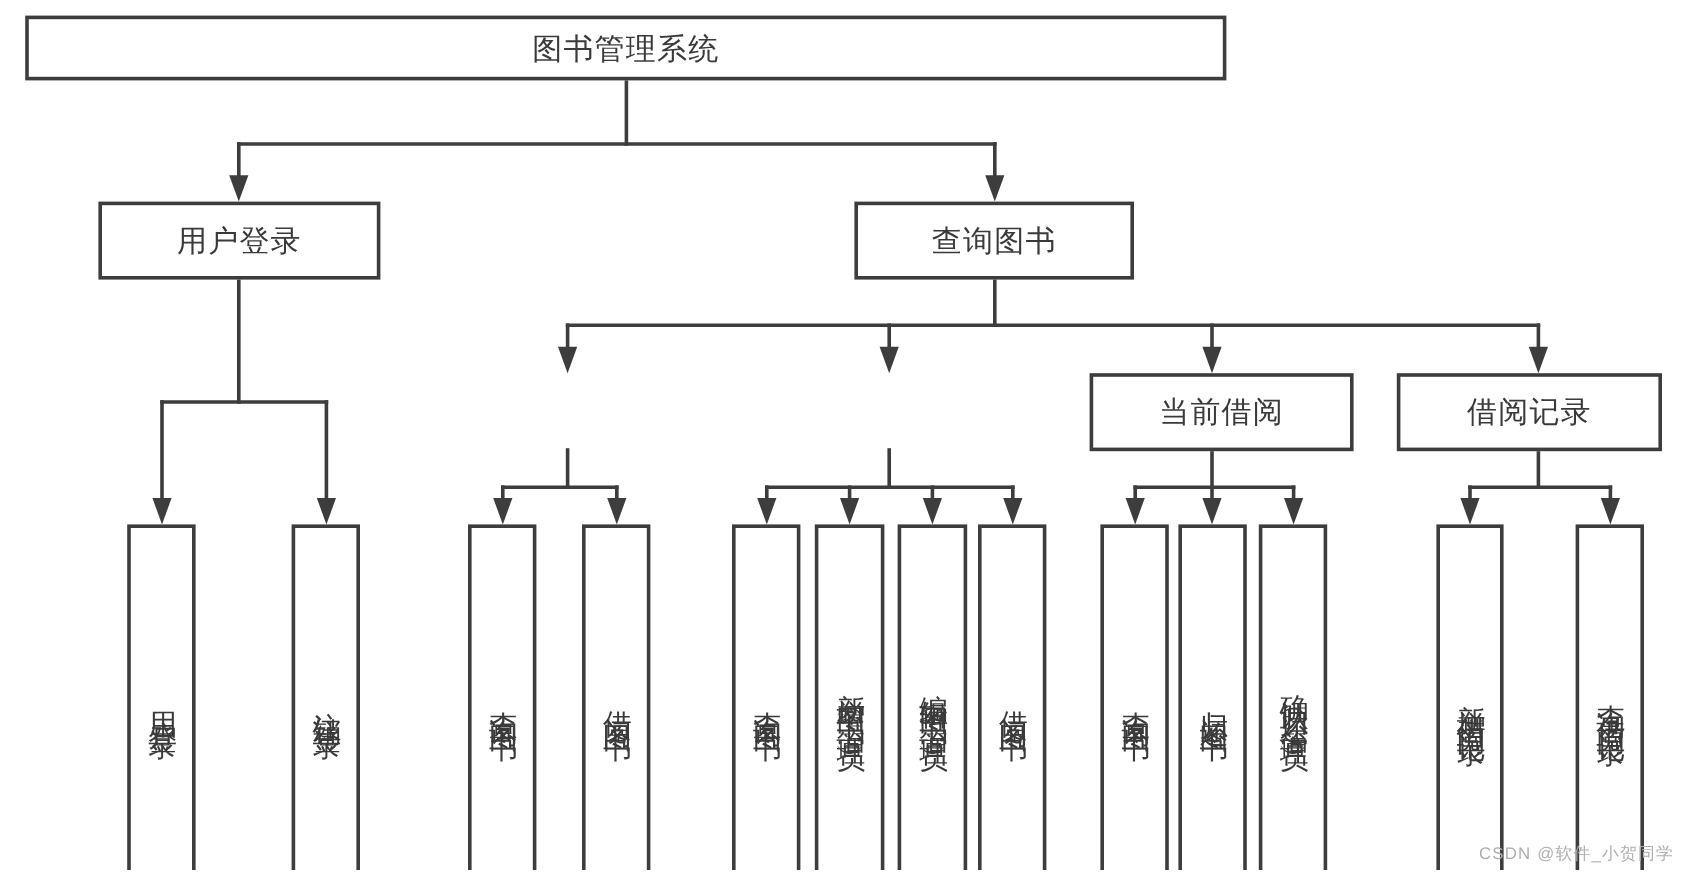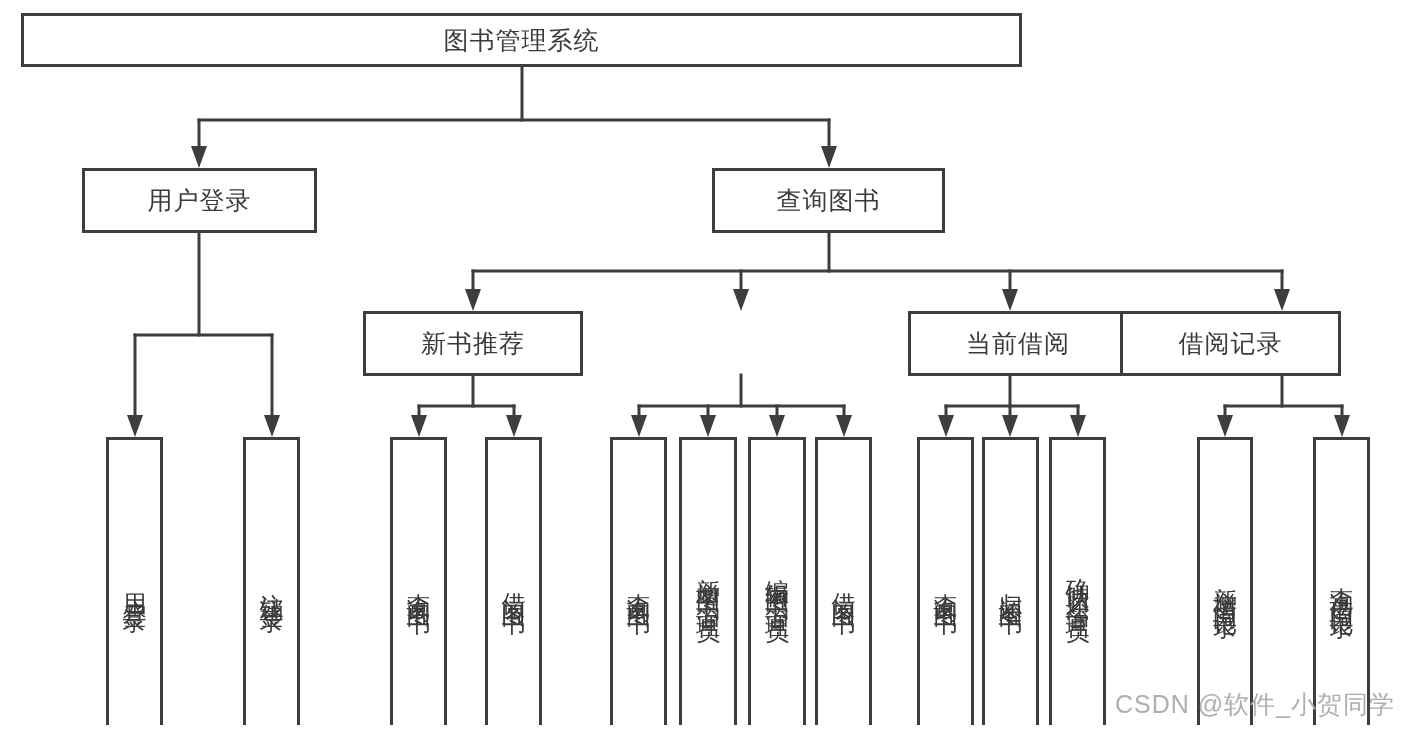--- a/index.html
+++ b/index.html
@@ -26,21 +26,21 @@
     writing-mode:vertical-rl;
     text-orientation:mixed;
     font-size:24px;
     letter-spacing:6px;
     line-height:1;
     white-space:nowrap;
   }
   .watermark {
     position:absolute;
     right:10px; bottom:4px;
-    font-size:25px;
+    font-size:14px;
     letter-spacing:1px;
     color:#b1adae;
     z-index:5;
     white-space:nowrap;
   }
 </style>
 </head>
 <body>
 
 <div class="canvas">
@@ -107,27 +107,24 @@
     <span class="lbl">图书管理系统</span>
   </div>
 
   <div class="node h" style="left:82px;top:168px;width:235px;height:65px">
     <span class="lbl">用户登录</span>
   </div>
   <div class="node h" style="left:712px;top:168px;width:233px;height:65px">
     <span class="lbl">查询图书</span>
   </div>
 
-  <div class="node h" style="left:363px;top:311px;width:220px;height:65px">
-    <span class="lbl">新书推荐</span>
-  </div>
   <div class="node h" style="left:908px;top:311px;width:220px;height:65px">
     <span class="lbl">当前借阅</span>
   </div>
-  <div class="node h" style="left:1120px;top:311px;width:221px;height:65px">
+  <div class="node h" style="left:1164px;top:311px;width:221px;height:65px">
     <span class="lbl">借阅记录</span>
   </div>
 
   <div class="node v" style="left:106px;top:437px;width:57px;height:298px">
     <span class="lbl">用户登录</span>
   </div>
   <div class="node v" style="left:243px;top:437px;width:57px;height:298px">
     <span class="lbl">注销登录</span>
   </div>
 

